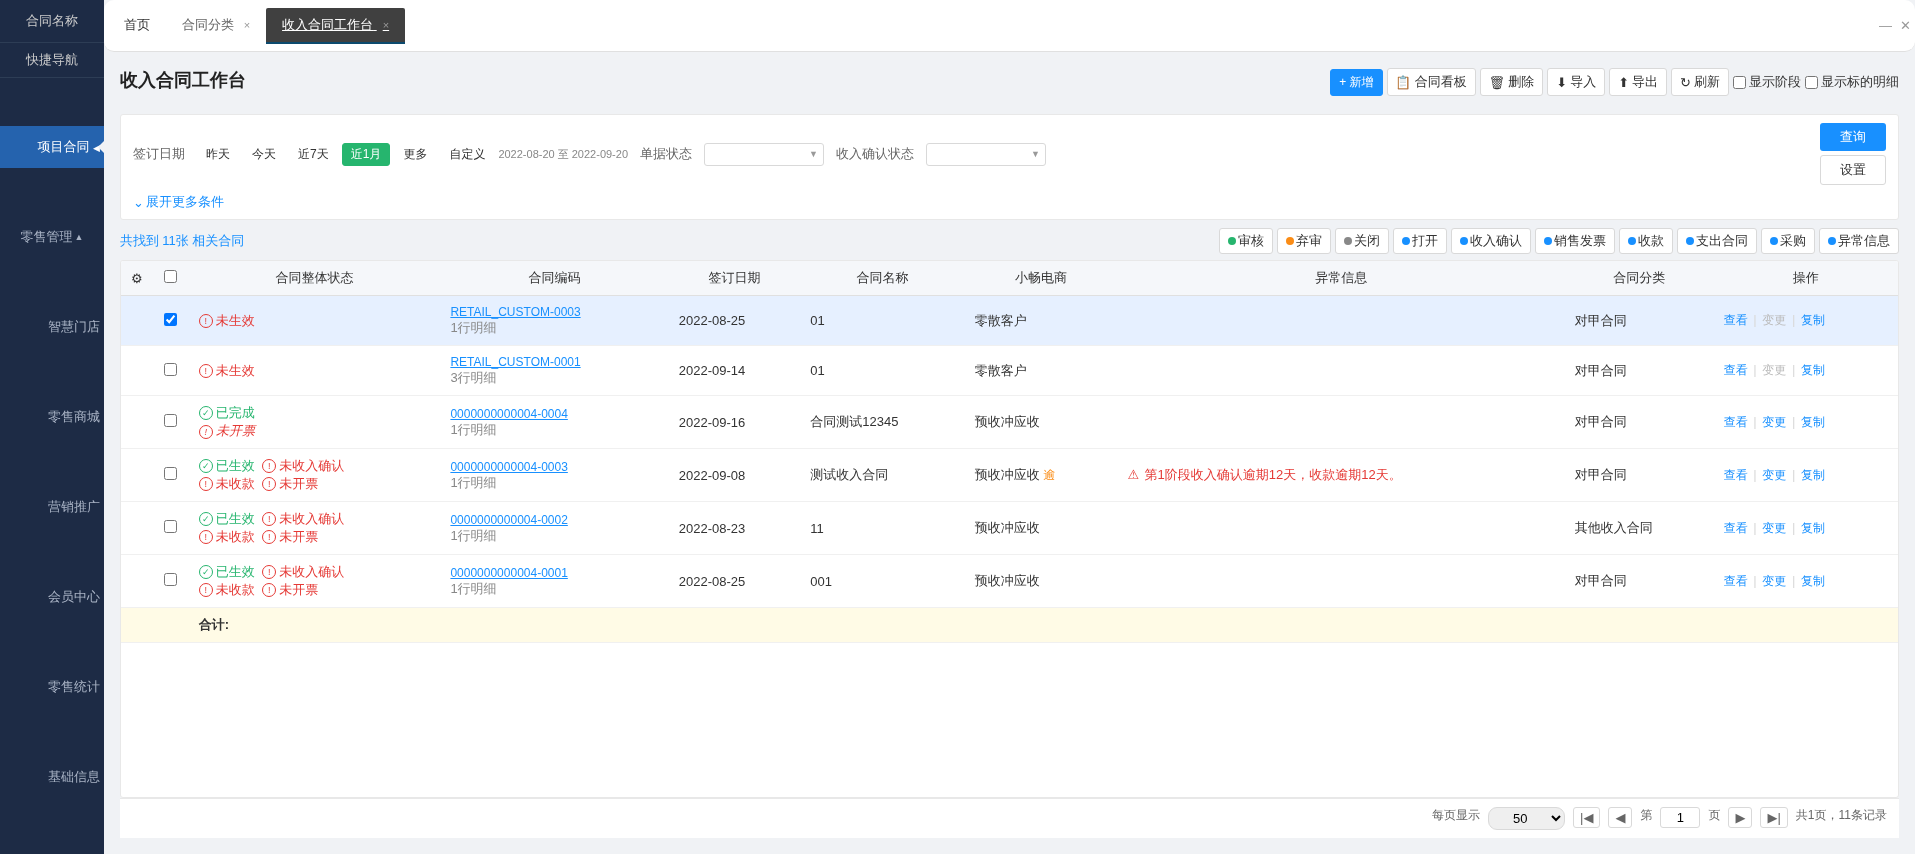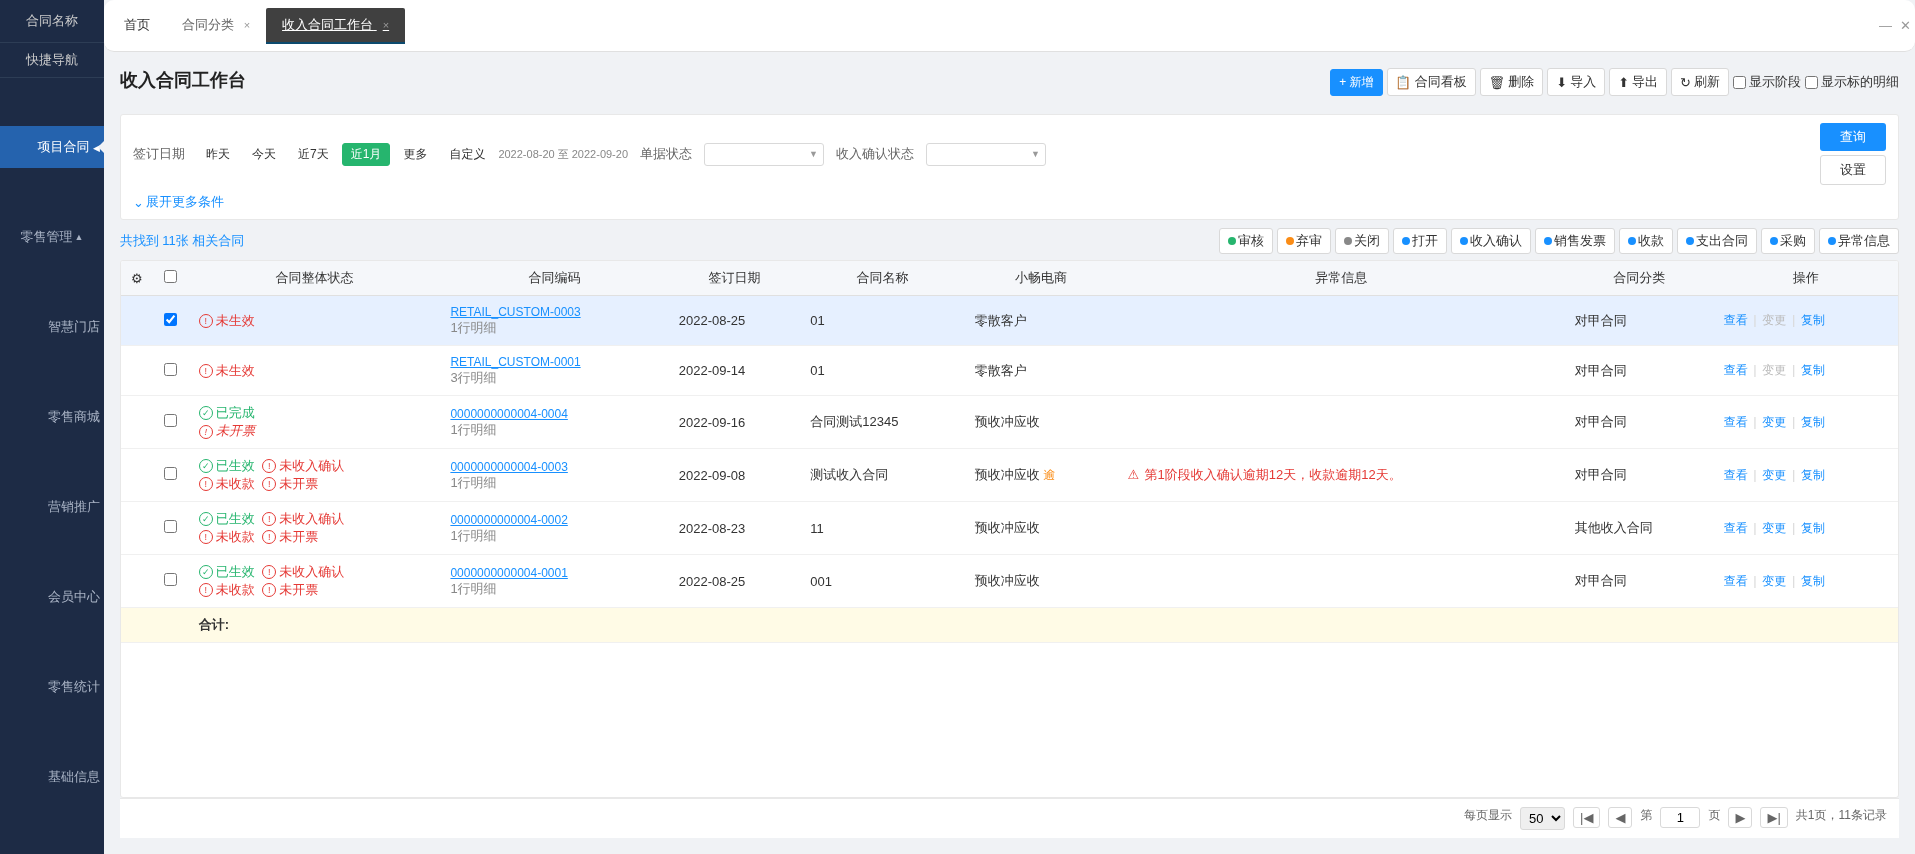--- a/index.html
+++ b/index.html
@@ -86,21 +86,21 @@
     .error-text { color: #e53935; font-size: 12px; }
     .warn-icon { color: #e53935; margin-right: 2px; }
     .tag-orange { color: #fa8c16; font-size: 12px; }
 
     
     .pagination { display: flex; align-items: flex-start; justify-content: flex-end; padding: 8px 12px; background: #fff; border-top: 1px solid #e8e8e8; gap: 8px; flex-shrink: 0; }
     .page-info { color: #666; font-size: 12px; }
     .page-input { border: 1px solid #d9d9d9; border-radius: 3px; width: 40px; text-align: center; padding: 2px 4px; }
     .page-btn { border: 1px solid #d9d9d9; border-radius: 3px; padding: 2px 6px; background: #fff; cursor: pointer; color: #666; }
     .page-btn:disabled { color: #ccc; cursor: not-allowed; }
-    .per-page-select { border: 1px solid #d9d9d9; border-radius: 3px; padding: 2px 4px; cursor: pointer; }
+    .per-page-select { border: 1px solid #d9d9d9; border-radius: 9px; padding: 2px 20px; cursor: pointer; }
 
     
     .total-row td { background: #fffbe6; font-weight: bold; }
 
     
     .table-wrap::-webkit-scrollbar { height: 6px; width: 6px; }
     .table-wrap::-webkit-scrollbar-thumb { background: #ccc; border-radius: 3px; }
 
     th.center, td.center { text-align: center; }
     .gear-col { width: 30px; }

